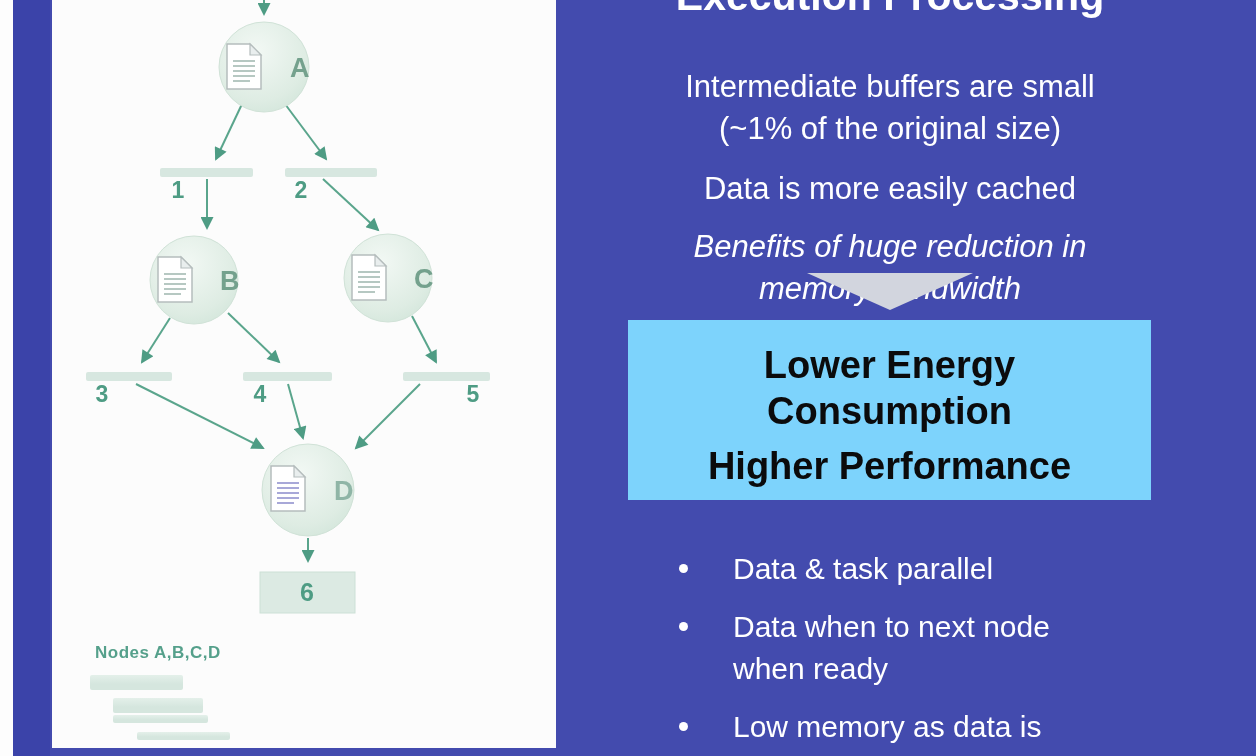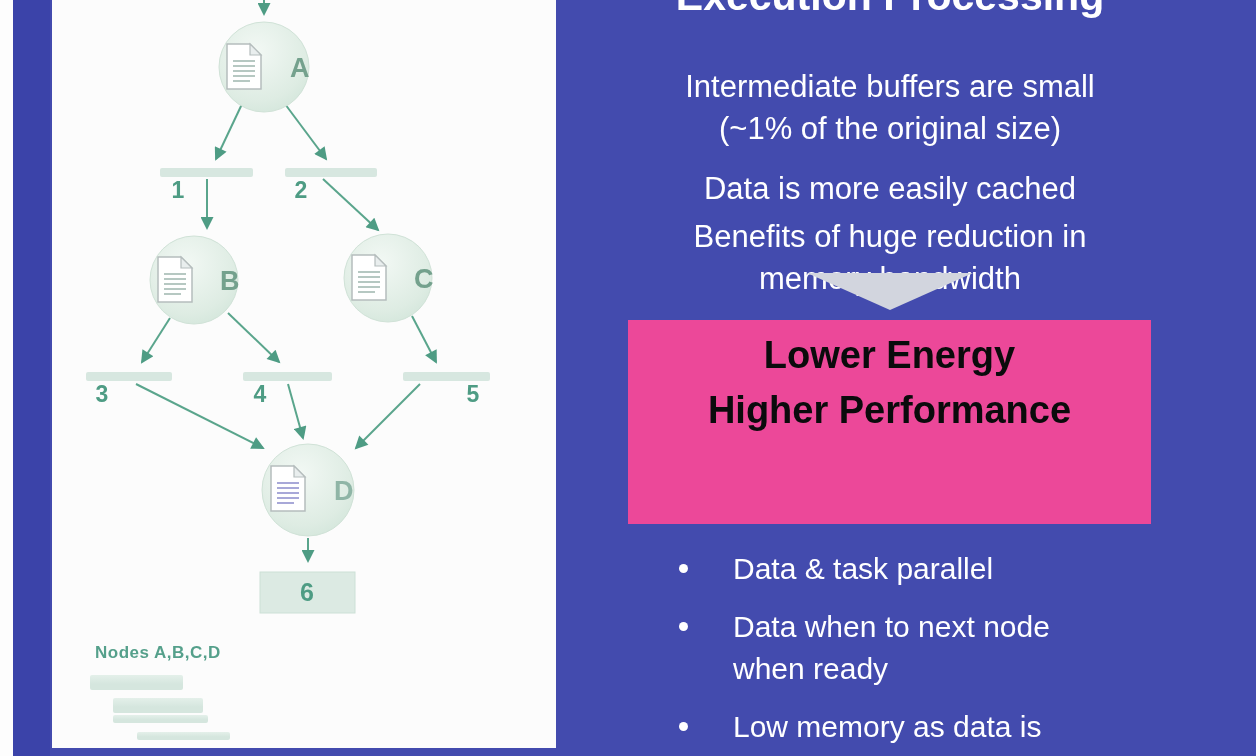--- a/index.html
+++ b/index.html
@@ -30,28 +30,28 @@
   
   .right-panel { position:absolute; left:556px; top:0; width:700px; height:756px; background:#434BAE;
                  color:#FFFFFF; }
   .centered-col { position:absolute; left:0; width:668px; text-align:center; }
 
   .slide-title { top:-27px; font-size:41px; font-weight:700; white-space:nowrap; }
 
   .statement { font-size:31px; line-height:42px; font-weight:400;margin-top:40px; }
   .st1 { top:26px; }
   .st2 { top:128px; }
-  .st3 { top:176px; }
+  .st3 { top:186px;font-style:italic; }
 
   .flow-triangle { position:absolute; left:251px; top:273px; width:0; height:0;
                    border-left:83px solid transparent; border-right:83px solid transparent;
                    border-top:37px solid #D2D5DE; }
 
-  .highlight-box { position:absolute; left:72px; top:320px; width:523px; height:204px;
-                   background:#ec4899; color:#0B0B0C; text-align:center; padding-top:12px; }
+  .highlight-box { position:absolute; left:72px; top:320px; width:523px; height:180px;
+                   background:#7dd3fc; color:#0B0B0C; text-align:center; padding-top:22px; }
   .highlight-box .hl-line { font-size:38px; line-height:46px; font-weight:700; }
   .highlight-box .hl-line.gap { margin-top:9px; }
 
   .bullet-list { position:absolute; left:110px; top:548px; width:560px; list-style:none; }
   .bullet-item { position:relative; padding-left:67px; font-size:30px; line-height:42px;
                  margin-bottom:16px; color:#FFFFFF; }
   .bullet-dot { position:absolute; left:13px; top:16px; width:9px; height:9px;
                 border-radius:50%; background:#FFFFFF; }
 </style>
 </head>
@@ -172,20 +172,21 @@
 
     <div class="centered-col statement st3">
       <div>Benefits of huge reduction in</div>
       <div>memory bandwidth</div>
     </div>
 
     <div class="flow-triangle"></div>
 
     <div class="highlight-box">
       <div class="hl-line">Lower Energy</div>
+      <div class="hl-line">Consumption</div>
       <div class="hl-line gap">Higher Performance</div>
     </div>
 
     <ul class="bullet-list">
       <li class="bullet-item">
         <span class="bullet-dot"></span>
         <div>Data &amp; task parallel</div>
       </li>
       <li class="bullet-item">
         <span class="bullet-dot"></span>

